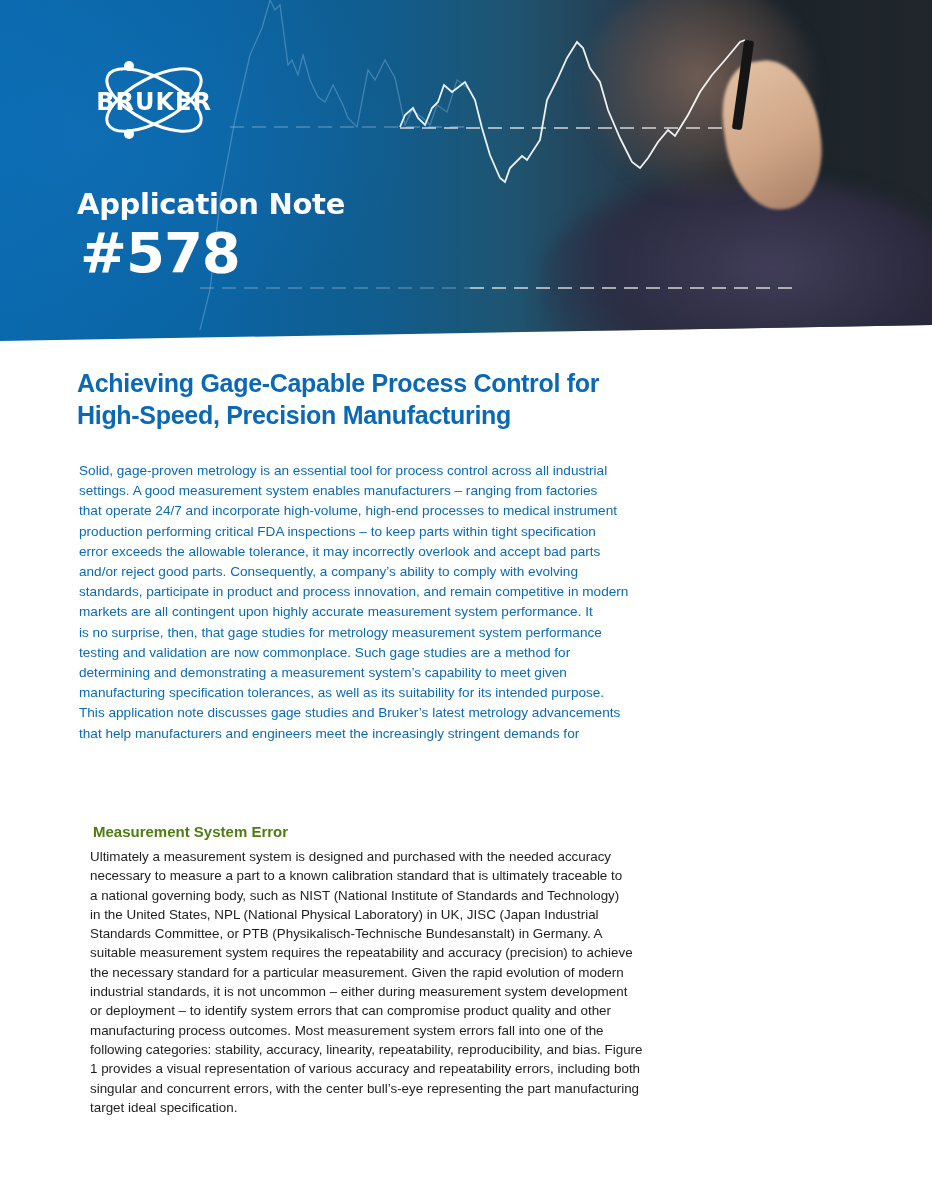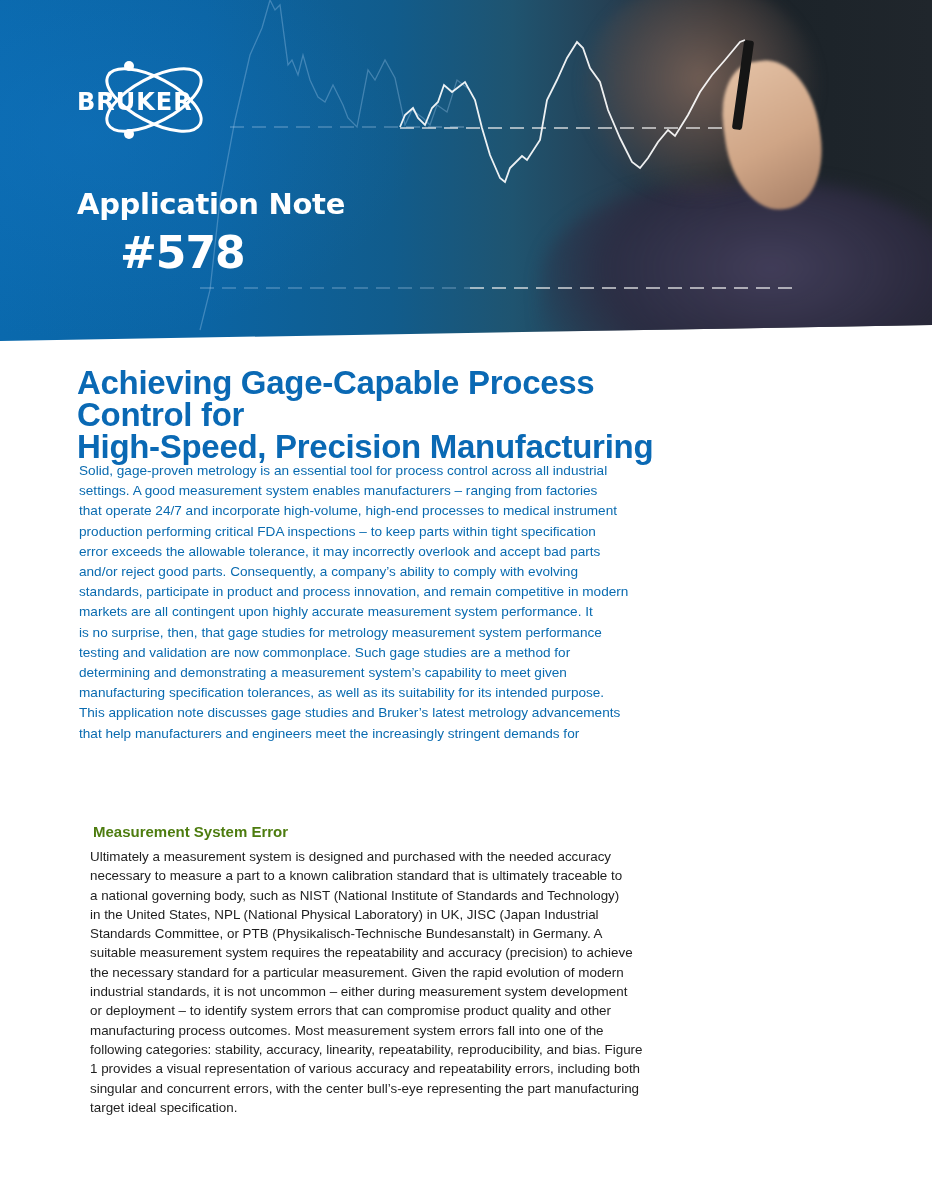--- a/index.html
+++ b/index.html
@@ -72,20 +72,21 @@
       left: 74px; top: 60px;
       width: 160px; height: 80px;
     }
     .logo svg {
       position: absolute; left: 0; top: 0;
     }
     .logo-text {
       position: absolute;
       left: 3px; top: 29px;
       width: 154px;
+      text-align: center;
       color: #ffffff;
       font-family: "DejaVu Sans", sans-serif;
       font-weight: bold;
       font-size: 24px;
       letter-spacing: 1px;
       line-height: 26px;
     }
     .note-label {
       position: absolute;
       left: 77px; top: 186px;
@@ -95,34 +96,33 @@
       font-size: 29px;
       letter-spacing: -0.3px;
       line-height: 36px;
     }
     .note-number {
       position: absolute;
       left: 80px; top: 228px;
       color: #ffffff;
       font-family: "DejaVu Sans", sans-serif;
       font-weight: bold;
-      font-size: 44px;
+      font-size: 56px;
       letter-spacing: -1px;
       line-height: 50px;
-      margin-left: 40px;
     }
     
     .doc-title {
       position: absolute;
       left: 77px; top: 367px;
       width: 640px;
       color: #0a69b4;
       font-family: "Liberation Sans", sans-serif;
       font-weight: bold;
-      font-size: 33px;
+      font-size: 25px;
       line-height: 32px;
       letter-spacing: -0.3px;
       margin: 0;
     }
     .intro {
       position: absolute;
       left: 77px; top: 459px;
       width: 620px;
       color: #0a6bb0;
       font-size: 13.6px;

